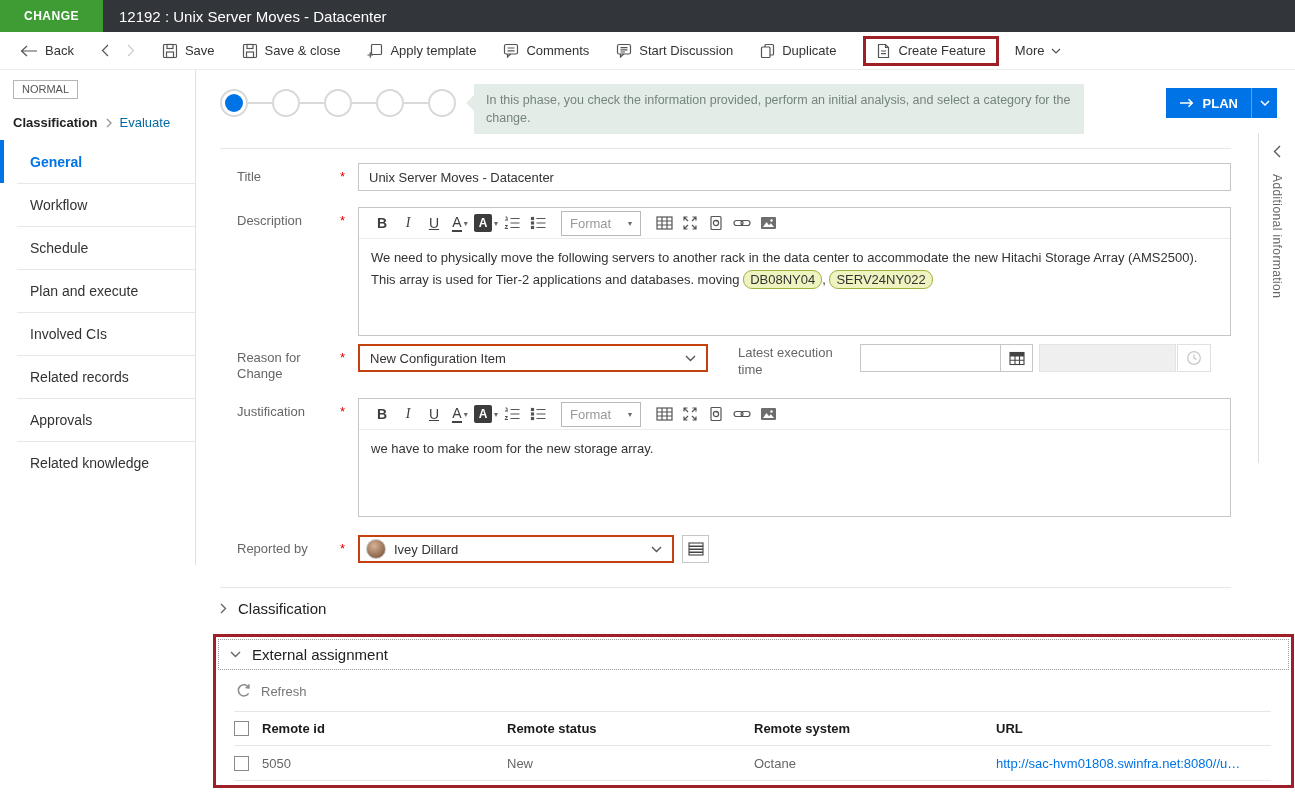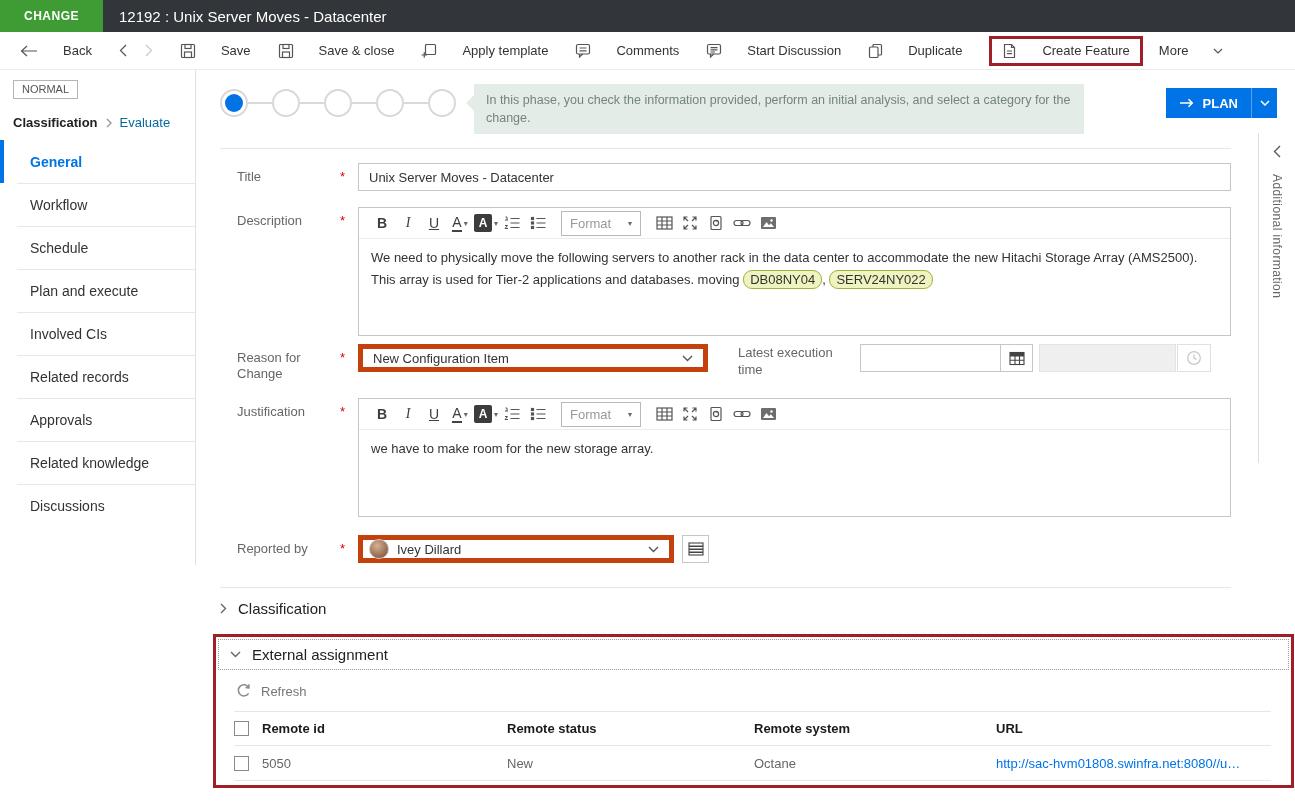--- a/index.html
+++ b/index.html
@@ -9,21 +9,21 @@
 
   
   .topbar { height:32px; background:#323539; display:flex; align-items:center; }
   .type-badge { width:103px; height:32px; background:#3f9c35; color:#fff; font-size:12px;
     font-weight:bold; letter-spacing:.5px; display:flex; align-items:center; justify-content:center; }
   .record-title { color:#fff; font-size:15px; margin-left:16px; font-weight:400; }
 
   
   .toolbar { height:38px; display:flex; align-items:center; padding-left:20px;
     border-bottom:1px solid #ececec; }
-  .tbtn { display:flex; align-items:center; gap:25px; color:#333; font-size:13px;
+  .tbtn { display:flex; align-items:center; gap:7px; color:#333; font-size:13px;
     margin-right:27px; cursor:pointer; white-space:nowrap; }
   .tbtn svg { stroke:#555; fill:none; stroke-width:1.2; }
   .tbtn.disabled svg { stroke:#c9c9c9; }
   .hl-red { border:3px solid #9f1f28; padding:4px 10px; margin-right:8px; display:flex;
     align-items:center; gap:7px; cursor:pointer; }
   .hl-red svg { stroke:#555; fill:none; stroke-width:1.2; }
 
   
   .layout { display:flex; position:relative; height:735px; }
 
@@ -95,21 +95,21 @@
   .ed-caret { font-size:8px; color:#666; margin-left:2px; }
   .ed-bgA { width:18px; height:18px; background:#3c3c3c; color:#fff; border-radius:2px;
     display:flex; align-items:center; justify-content:center; font-size:12px; font-weight:bold; }
   .ed-format { border:1px solid #b9b9b9; width:80px; height:25px; display:flex; align-items:center;
     justify-content:space-between; padding:0 8px; color:#999; font-size:13px; margin:0 10px; cursor:pointer; }
   .ed-content { padding:8px 12px; font-size:13px; color:#333; line-height:22px; }
   .chip { display:inline-block; background:#eff3c0; border:1px solid #a3b141; border-radius:9px;
     padding:0 6px; line-height:17px; }
 
   
-  .sel { height:28px; border:5px solid #c2410c; display:flex; align-items:center;
+  .sel { height:28px; border:2px solid #c2410c; display:flex; align-items:center;
     padding:0 10px; justify-content:space-between; background:#fff; cursor:pointer; }
   .sel svg { stroke:#555; fill:none; stroke-width:1.4; }
   .reason-flex { display:flex; align-items:flex-start; }
   .mid-label { margin-left:30px; width:112px; color:#666; font-size:13px; line-height:17px; padding-top:0; }
   .dt-input { width:141px; height:28px; border:1px solid #c6c6c6; margin-left:10px; }
   .cal-btn { width:32px; height:28px; border:1px solid #c6c6c6; border-left:none; display:flex;
     align-items:center; justify-content:center; cursor:pointer; }
   .dis-input { width:137px; height:28px; background:#efefef; border:1px solid #e3e3e3; margin-left:6px; }
   .clock-btn { width:34px; height:28px; border:1px solid #e0e0e0; margin-left:1px; display:flex;
     align-items:center; justify-content:center; }
@@ -255,23 +255,20 @@
         </div>
       <div class="side-item">
           <span>Related records</span>
         </div>
       <div class="side-item">
           <span>Approvals</span>
         </div>
       <div class="side-item">
           <span>Related knowledge</span>
         </div>
-      <div class="side-item">
-          <span>Discussions</span>
-        </div>
     </div>
   </div>
 
   <div class="main">
 
     <div class="phase-row">
       <div class="stepper">
         <div class="step-circle">
             <div class="dot"></div>
           </div>

